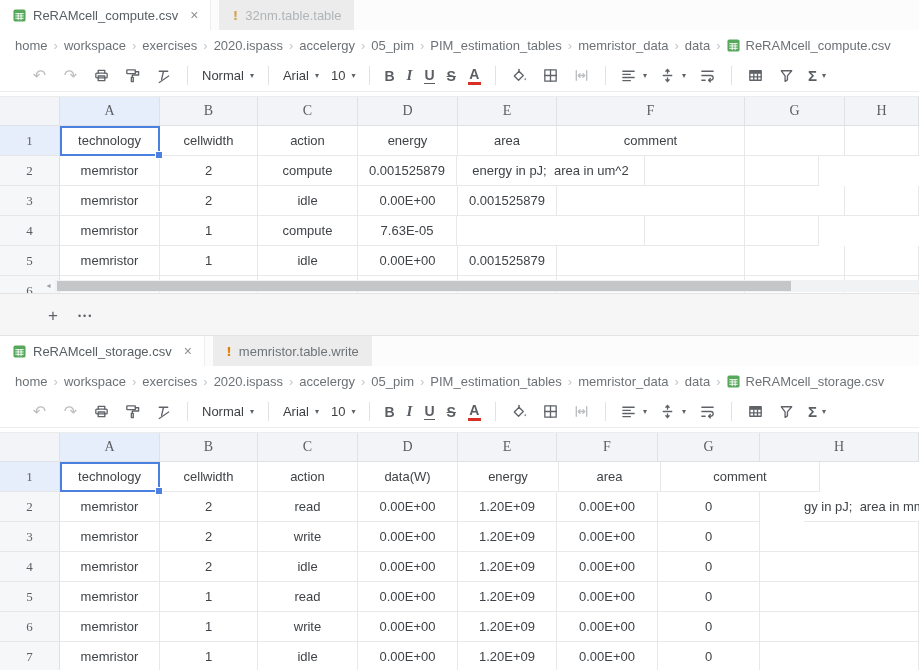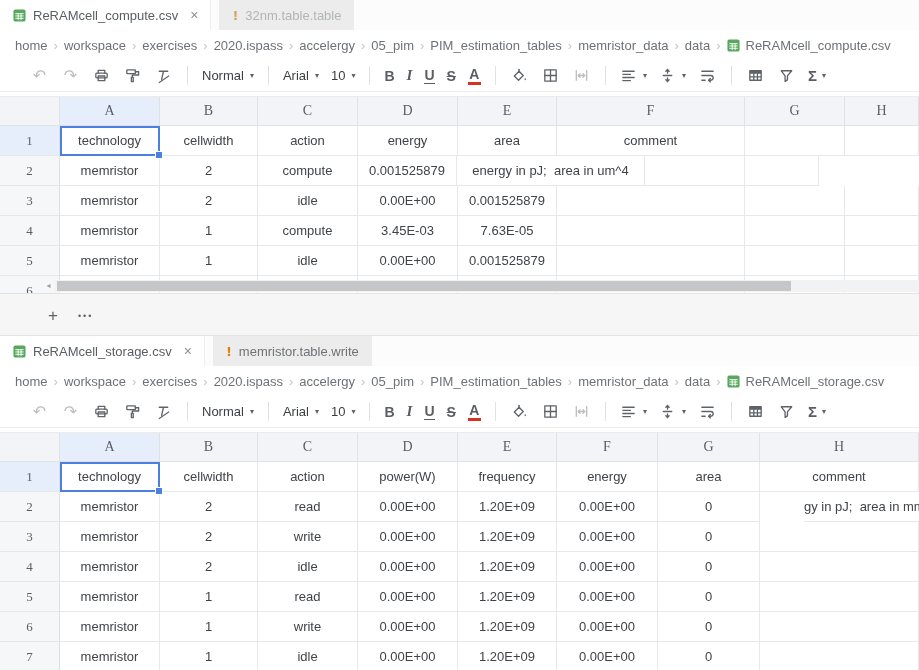--- a/index.html
+++ b/index.html
@@ -289,41 +289,40 @@
           <div class="g-cell" style="width: 188px;">comment</div>
           <div class="g-cell" style="width: 100px;"></div>
           <div class="g-cell" style="width: 74px;"></div>
         </div>
         <div class="g-row">
           <div class="g-num">2</div>
           <div class="g-cell" style="width: 100px;">memristor</div>
           <div class="g-cell" style="width: 98px;">2</div>
           <div class="g-cell" style="width: 100px;">compute</div>
           <div class="g-cell" style="width: 99px;">0.001525879</div>
-          <div class="g-cell" style="width: 188px;">energy in pJ;  area in um^4</div>
+          <div class="g-cell" style="width: 188px;">energy in pJ;  area in um^2</div>
           <div class="g-cell" style="width: 100px;"></div>
           <div class="g-cell" style="width: 74px;"></div>
         </div>
         <div class="g-row">
           <div class="g-num">3</div>
           <div class="g-cell" style="width: 100px;">memristor</div>
           <div class="g-cell" style="width: 98px;">2</div>
           <div class="g-cell" style="width: 100px;">idle</div>
           <div class="g-cell" style="width: 100px;">0.00E+00</div>
           <div class="g-cell" style="width: 99px;">0.001525879</div>
           <div class="g-cell" style="width: 188px;"></div>
           <div class="g-cell" style="width: 100px;"></div>
           <div class="g-cell" style="width: 74px;"></div>
         </div>
         <div class="g-row">
           <div class="g-num">4</div>
           <div class="g-cell" style="width: 100px;">memristor</div>
           <div class="g-cell" style="width: 98px;">1</div>
           <div class="g-cell" style="width: 100px;">compute</div>
-          <div class="g-cell" style="width: 100px;">3.45E-03</div>
           <div class="g-cell" style="width: 99px;">7.63E-05</div>
           <div class="g-cell" style="width: 188px;"></div>
           <div class="g-cell" style="width: 100px;"></div>
           <div class="g-cell" style="width: 74px;"></div>
         </div>
         <div class="g-row">
           <div class="g-num">5</div>
           <div class="g-cell" style="width: 100px;">memristor</div>
           <div class="g-cell" style="width: 98px;">1</div>
           <div class="g-cell" style="width: 100px;">idle</div>
@@ -504,22 +503,21 @@
         <div class="g-colhdr" style="width: 101px;">F</div>
         <div class="g-colhdr" style="width: 102px;">G</div>
         <div class="g-colhdr" style="width: 159px;">H</div>
       </div>
       <div class="rows-viewport vp-b">
         <div class="g-row">
           <div class="g-num sel">1</div>
           <div class="g-cell selected" style="width: 100px;">technology<span class="handle"></span></div>
           <div class="g-cell" style="width: 98px;">cellwidth</div>
           <div class="g-cell" style="width: 100px;">action</div>
-          <div class="g-cell" style="width: 100px;">power(W)</div>
-          <div class="g-cell" style="width: 99px;">frequency</div>
+          <div class="g-cell" style="width: 100px;">data(W)</div>
           <div class="g-cell" style="width: 101px;">energy</div>
           <div class="g-cell" style="width: 102px;">area</div>
           <div class="g-cell" style="width: 159px;">comment</div>
         </div>
         <div class="g-row">
           <div class="g-num">2</div>
           <div class="g-cell" style="width: 100px;">memristor</div>
           <div class="g-cell" style="width: 98px;">2</div>
           <div class="g-cell" style="width: 100px;">read</div>
           <div class="g-cell" style="width: 100px;">0.00E+00</div>

